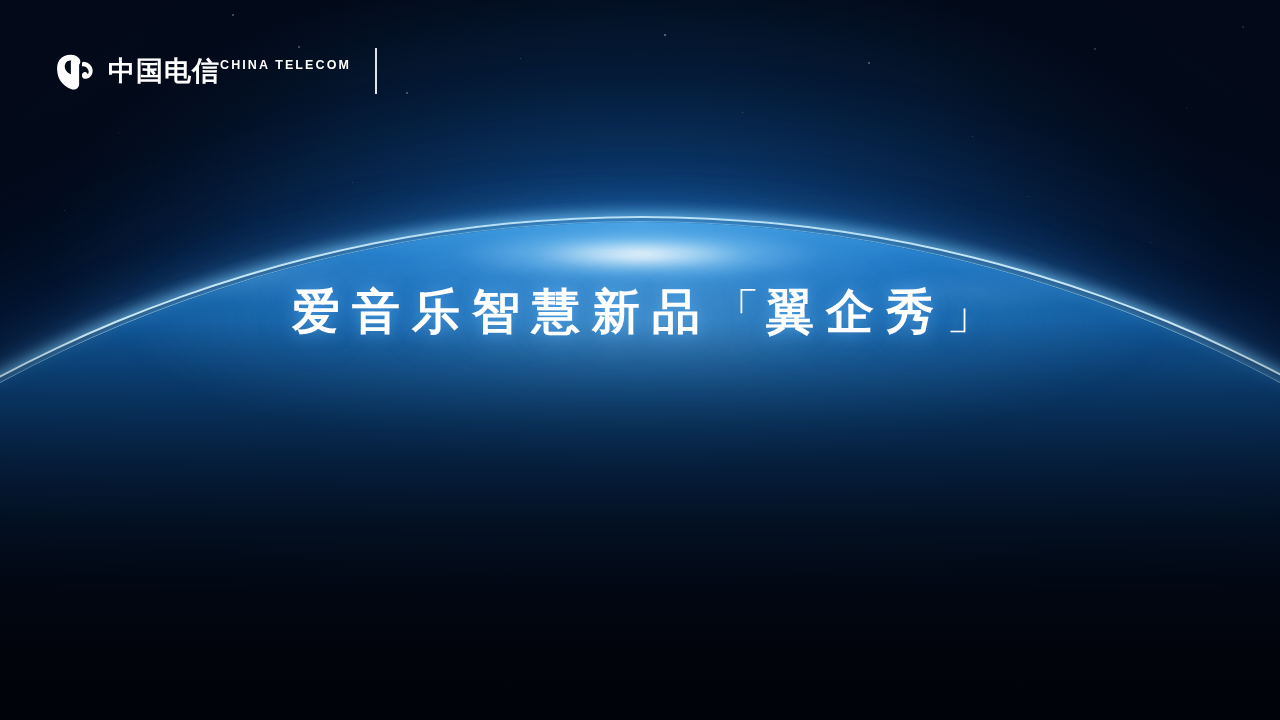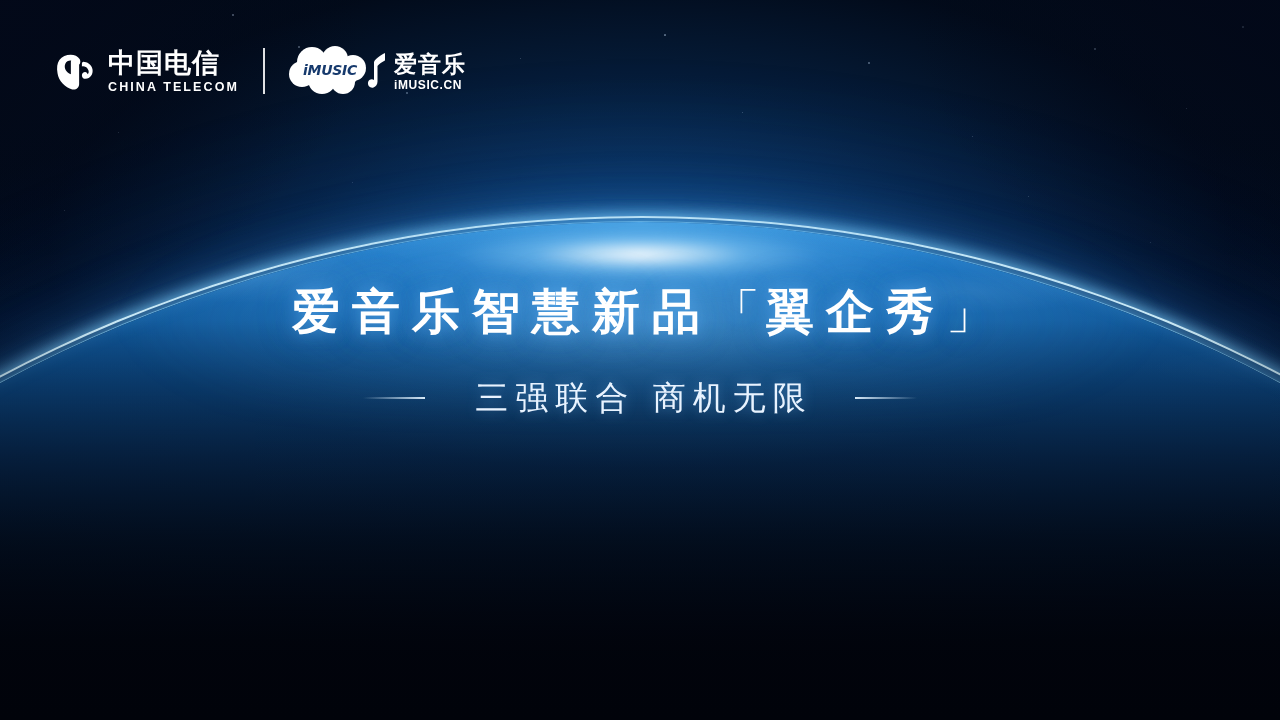--- a/index.html
+++ b/index.html
@@ -161,21 +161,21 @@
   .logo-bar {
     position: absolute;
     left: 52px;
     top: 42px;
     display: flex;
     align-items: center;
     height: 58px;
   }
   .ct-logo { display: flex; align-items: center; }
   .ct-mark { width: 46px; height: 46px; margin-right: 10px; flex: none; }
-  .ct-words { display: flex; flex-direction: column; justify-content: flex-start; }
+  .ct-words { display: flex; justify-content: flex-start; }
   .ct-cn {
     color: #ffffff;
     font-size: 27px;
     line-height: 30px;
     font-weight: 700;
     letter-spacing: 1px;
     white-space: nowrap;
     font-family: "DejaVu Sans", "Liberation Sans", sans-serif;
   }
   .ct-en {
@@ -320,50 +320,23 @@
                  C80 55, 81 50, 78 46 C75 41, 70 39, 65 40 L65 33 C66 31, 67 30, 68 30 Z"></path>
       </svg>
       <div class="ct-words">
         <div class="ct-cn">中国电信</div>
         <div class="ct-en">CHINA TELECOM</div>
       </div>
     </div>
 
     <div class="divider"></div>
 
-    <div class="im-logo">
-      <svg class="im-cloud" viewBox="0 0 172 104">
-        <g fill="#ffffff">
-          <circle cx="50" cy="34" r="30"></circle>
-          <circle cx="96" cy="28" r="26"></circle>
-          <circle cx="132" cy="46" r="26"></circle>
-          <circle cx="30" cy="58" r="26"></circle>
-          <circle cx="70" cy="70" r="28"></circle>
-          <circle cx="112" cy="74" r="24"></circle>
-          <rect x="26" y="40" width="116" height="40" rx="20"></rect>
-        </g>
-        <text x="86" y="60" text-anchor="middle" font-family="DejaVu Sans, Liberation Sans, sans-serif" font-size="28" font-weight="bold" font-style="italic" fill="#173a6d" letter-spacing="-0.5">iMUSIC</text>
-      </svg>
-      <svg class="im-note" viewBox="0 0 44 80">
-        <path fill="#ffffff" d="M36 4 C36 4, 16 14, 14 22 L14 58 C10 55, 3 57, 2 63 C1 70, 7 75, 13 73
-                 C18 71, 21 67, 21 61 L21 30 C25 24, 36 19, 36 19 Z"></path>
-      </svg>
-      <div class="im-words">
-        <div class="im-cn">爱音乐</div>
-        <div class="im-en">iMUSIC.CN</div>
-      </div>
-    </div>
 
   </div>
 
   <div class="headline-wrap">
     <div class="headline">
       <span>爱音乐智慧新品</span><span class="brk">「</span><span>翼企秀</span><span class="brk">」</span>
     </div>
   </div>
 
-  <div class="sub-wrap">
-    <span class="rule left"></span>
-    <span class="subtitle">三强联合 商机无限</span>
-    <span class="rule right"></span>
-  </div>
 
 </div>
 
 </body></html>

